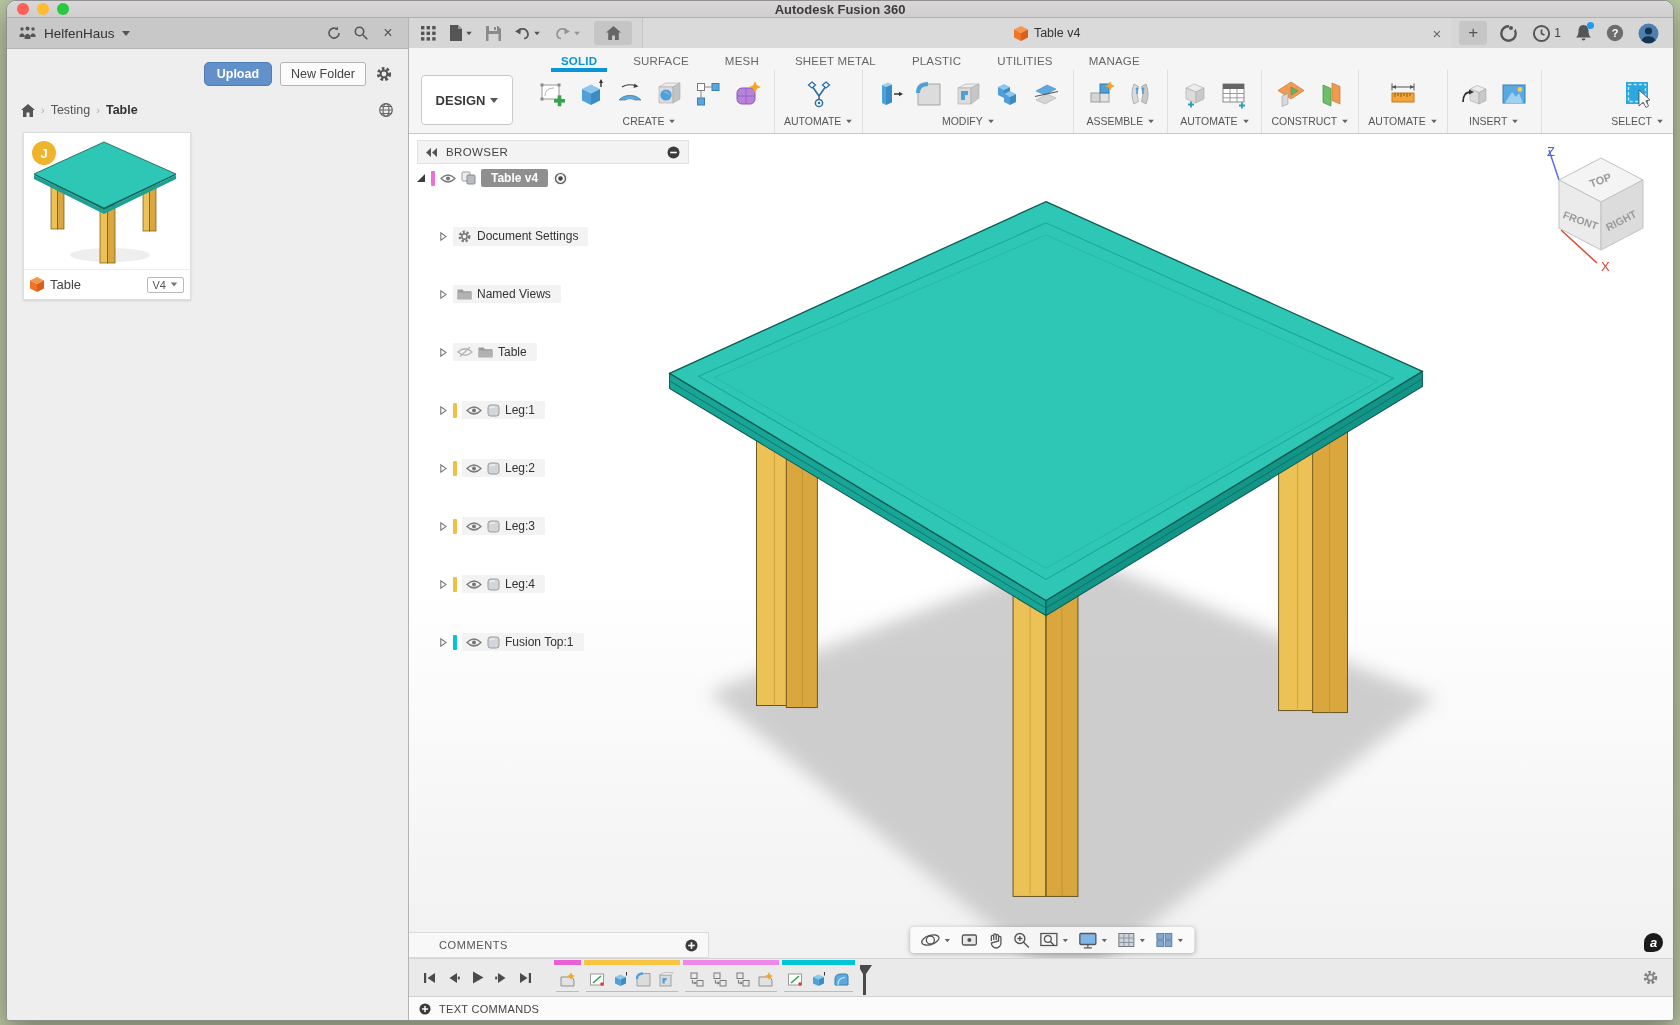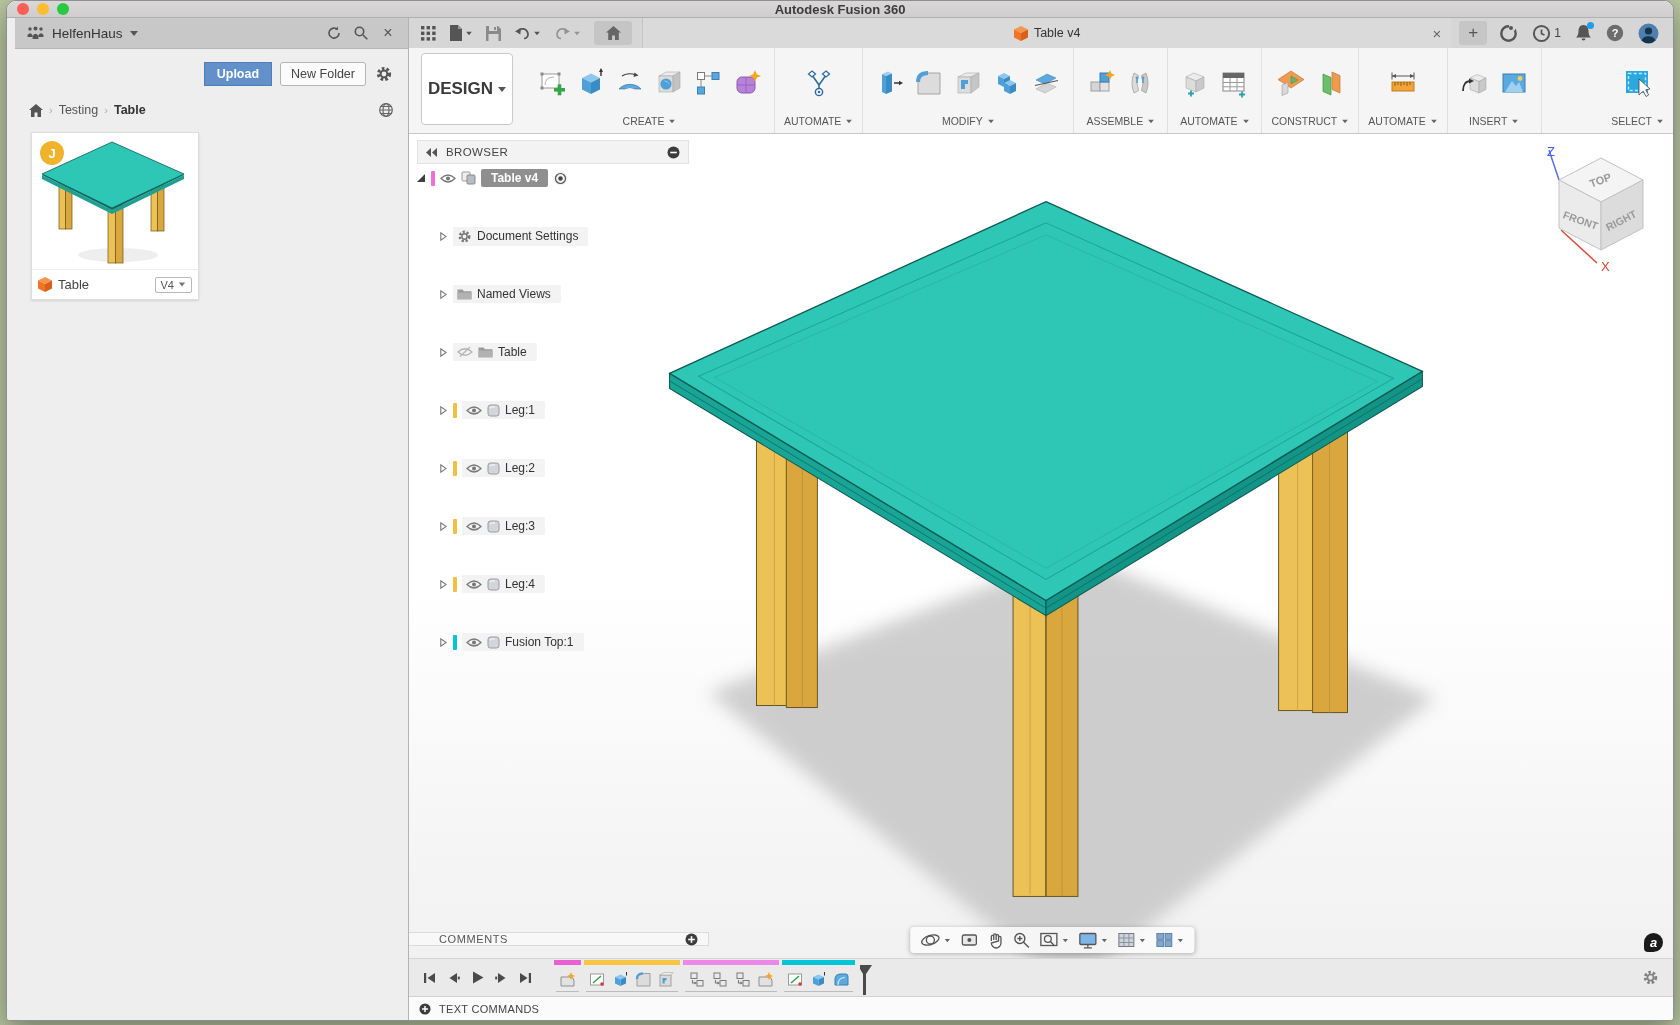--- a/index.html
+++ b/index.html
@@ -12,32 +12,32 @@
   
   .titlebar { height:17px; background:linear-gradient(#d9d7d7,#cfcdcd);
     border-bottom:1px solid #b2b0b0; display:flex; align-items:center; position:relative; flex:0 0 auto;}
   .lights { display:flex; gap:8px; margin-left:10px; }
   .light { width:12px; height:12px; border-radius:50%; }
   .light.red{background:#ff5f57;} .light.yellow{background:#febc2e;} .light.green{background:#28c840;}
   .wtitle { position:absolute; left:0; right:0; text-align:center; font-size:13px; font-weight:bold; color:#3c3c3c; }
   
   .split { flex:1; display:flex; min-height:0; }
   
-  .dpanel { width:402px; flex:0 0 402px; background:#efeeee; border-right:1px solid #b4b3b3; display:flex; flex-direction:column;padding-left:8px; }
+  .dpanel { width:402px; flex:0 0 402px; background:#efeeee; border-right:1px solid #b4b3b3; display:flex; flex-direction:column; }
   .dp-head { height:31px; background:#c9c8c8; border-bottom:1px solid #b6b5b5; display:flex; align-items:center; padding:0 10px; gap:7px; }
   .dp-title { font-size:13.5px; color:#333; }
   .dp-head .spacer{flex:1;}
   .hicon { width:20px; height:20px; display:flex; align-items:center; justify-content:center; color:#555; }
   .caret { width:0; height:0; border-left:4px solid transparent; border-right:4px solid transparent; border-top:5px solid #555; display:inline-block; }
   .dp-tabs { display:flex; margin:14px 16px 0; border:1px solid #a6a6a6; border-radius:4px; overflow:hidden; height:25px; }
   .dp-tab { flex:1; display:flex; align-items:center; justify-content:center; font-size:12.5px; color:#444; background:#e6e5e5; cursor:default; }
   .dp-tab.active { background:#fdfdfd; }
   .dp-tab + .dp-tab { border-left:1px solid #a6a6a6; }
   .dp-actions { display:flex; justify-content:flex-end; align-items:center; gap:8px; margin:13px 14px 0; }
-  .btn-upload { background:#6190ca; color:#fff; font-weight:bold; font-size:12.5px; border:1px solid #4f7db4; border-radius:0; padding:4px 12px; }
+  .btn-upload { background:#6190ca; color:#fff; font-weight:bold; font-size:12.5px; border:1px solid #4f7db4; border-radius:5px; padding:4px 12px; }
   .btn-newfolder { background:#fbfbfb; color:#444; font-size:12.5px; border:1px solid #b5b4b4; border-radius:3px; padding:4px 10px; }
   .dp-crumbs { display:flex; align-items:center; gap:6px; margin:16px 14px 0; font-size:12.5px; color:#555; }
   .crumb-sep { color:#b0b0b0; font-size:11px; }
   .crumb-last { font-weight:bold; color:#333; }
   .dp-crumbs .spacer{flex:1;}
   .card { width:168px; margin:14px 0 0 16px; background:#fff; border:1px solid #ddd; box-shadow:0 1px 2px rgba(0,0,0,.12); position:relative; }
   .card-img { height:136px; position:relative; overflow:hidden; }
   .avatar-j { position:absolute; left:8px; top:8px; width:24px; height:24px; border-radius:50%; background:#f0b42c; color:#fff; font-weight:bold; font-size:13px; display:flex; align-items:center; justify-content:center; }
   .card-foot { height:30px; border-top:1px solid #eee; display:flex; align-items:center; padding:0 6px; gap:6px; }
   .card-name { font-size:13px; color:#444; flex:1; }
@@ -54,21 +54,21 @@
   .tabclose { position:absolute; right:10px; color:#666; font-size:15px; }
   .newtab { width:28px; height:24px; margin:0 8px; background:#c7c6c6; border-radius:3px; color:#555; font-size:17px; display:flex; align-items:center; justify-content:center; }
   .rail { display:flex; align-items:center; gap:14px; padding:0 14px 0 4px; }
   
   .ribbon { height:86px; background:#f6f5f5; border-bottom:1px solid #c9c8c8; flex:0 0 auto; display:flex; flex-direction:column; }
   .rtabs { height:22px; display:flex; gap:36px; padding-left:152px; align-items:flex-end; }
   .rtab { font-size:11.5px; color:#666; padding-bottom:3px; position:relative; letter-spacing:.2px;}
   .rtab.active { color:#0696d7; font-weight:bold; }
   .rtab.active::after { content:""; position:absolute; left:-10px; right:-10px; bottom:-2px; height:4px; background:#0696d7; }
   .rbody { flex:1; display:flex; align-items:stretch; }
-  .designbox { margin:5px 12px 8px 12px; width:92px; border:1px solid #c9c9c9; border-radius:4px; background:#fff; display:flex; align-items:center; justify-content:center; gap:5px; font-size:17px; font-weight:bold; color:#3a3a3a; }
+  .designbox { margin:5px 12px 8px 12px; width:92px; border:1px solid #c9c9c9; border-radius:4px; background:#fff; display:flex; align-items:center; justify-content:center; gap:5px; font-size:13px; font-weight:bold; color:#3a3a3a; }
   .rgroup { display:flex; flex-direction:column; align-items:center; padding:2px 9px 3px; border-right:1px solid #e0dfdf; }
   .rgroup:first-of-type{ border-left:1px solid #e0dfdf; }
   .ricons { flex:1; display:flex; align-items:center; gap:3px; }
   .rico { width:36px; height:38px; display:flex; align-items:center; justify-content:center; }
   .rlabel { font-size:10.5px; color:#555; display:flex; align-items:center; gap:4px; padding-bottom:3px; }
   .rlabel .caret{ transform:scale(.7); border-top-color:#666;}
   .selgrp { margin-left:auto; }
   
   .viewport { flex:1; position:relative; background:linear-gradient(#ffffff 55%, #f2f1f1); min-height:0; overflow:hidden; }
   .scene { position:absolute; inset:0; width:100%; height:100%; }
@@ -78,21 +78,21 @@
   .br-head .spacer{flex:1;}
   .trow { display:flex; align-items:center; height:22px; gap:5px;margin-top:36px; }
   .trow .pill { display:flex; align-items:center; gap:5px; background:rgba(242,242,242,.92); padding:2px 10px 2px 4px; border-radius:1px; }
   .disc { width:9px; display:flex; justify-content:center; }
   .cbar { width:4px; height:15px; border-radius:1px; }
   .rootsel { background:#8f8f8f; color:#fff; font-weight:bold; padding:2px 10px; border-radius:2px; }
   .indent1 { margin-left:22px; }
   
   .viewcube { position:absolute; right:16px; top:10px; }
   
-  .comments { position:absolute; left:0; bottom:12px; width:300px; height:14px; background:rgba(248,248,248,.96); border:1px solid #dcdbdb; border-left:none; display:flex; align-items:center; padding:0 10px 0 30px; }
+  .comments { position:absolute; left:0; bottom:0; width:300px; height:26px; background:rgba(248,248,248,.96); border:1px solid #dcdbdb; border-left:none; display:flex; align-items:center; padding:0 10px 0 30px; }
   .comments .lbl { font-size:11px; color:#555; letter-spacing:.6px; flex:1; }
   
   .navbar { position:absolute; left:50%; bottom:5px; transform:translateX(-46%); display:flex; align-items:center; gap:9px; background:rgba(252,252,252,.85); border-radius:4px; padding:4px 10px; box-shadow:0 1px 5px rgba(0,0,0,.28); }
   .nitem { display:flex; align-items:center; gap:3px; color:#555; }
   .nitem .caret{ transform:scale(.65); border-top-color:#666; }
   .alogo { position:absolute; right:10px; bottom:6px; width:19px; height:19px; background:#1a1a1a; border-radius:50% 50% 50% 4px; color:#fff; font-size:13px; font-weight:bold; display:flex; align-items:center; justify-content:center; font-style:italic;}
   
   .timeline { height:38px; background:#ebeaea; border-top:1px solid #d6d5d5; display:flex; align-items:center; flex:0 0 auto; padding-left:14px; }
   .pbs { display:flex; align-items:center; gap:11px; color:#4a4a4a; }
   .tl-items { display:flex; align-items:flex-start; margin-left:22px; }
@@ -322,20 +322,29 @@
             <svg width="21" height="21" viewBox="0 0 21 21">
                 <circle cx="10.5" cy="10.5" r="10" fill="#4f7fae"></circle>
                 <circle cx="10.5" cy="8" r="3.6" fill="#17344f"></circle>
                 <path d="M3.5 17.5 a7.3 6 0 0 1 14 0 A10 10 0 0 1 3.5 17.5 Z" fill="#17344f"></path>
               </svg>
           </span>
         </div>
       </div>
 
       <div class="ribbon">
+        <div class="rtabs">
+          <span class="rtab active">SOLID</span>
+          <span class="rtab">SURFACE</span>
+          <span class="rtab">MESH</span>
+          <span class="rtab">SHEET METAL</span>
+          <span class="rtab">PLASTIC</span>
+          <span class="rtab">UTILITIES</span>
+          <span class="rtab">MANAGE</span>
+        </div>
         <div class="rbody">
           <div class="designbox">
             <span>DESIGN</span>
               <span class="caret"></span>
           </div>
 
           <div class="rgroup">
             <div class="ricons">
               <span class="rico">
                   <svg width="30" height="30" viewBox="0 0 30 30">

